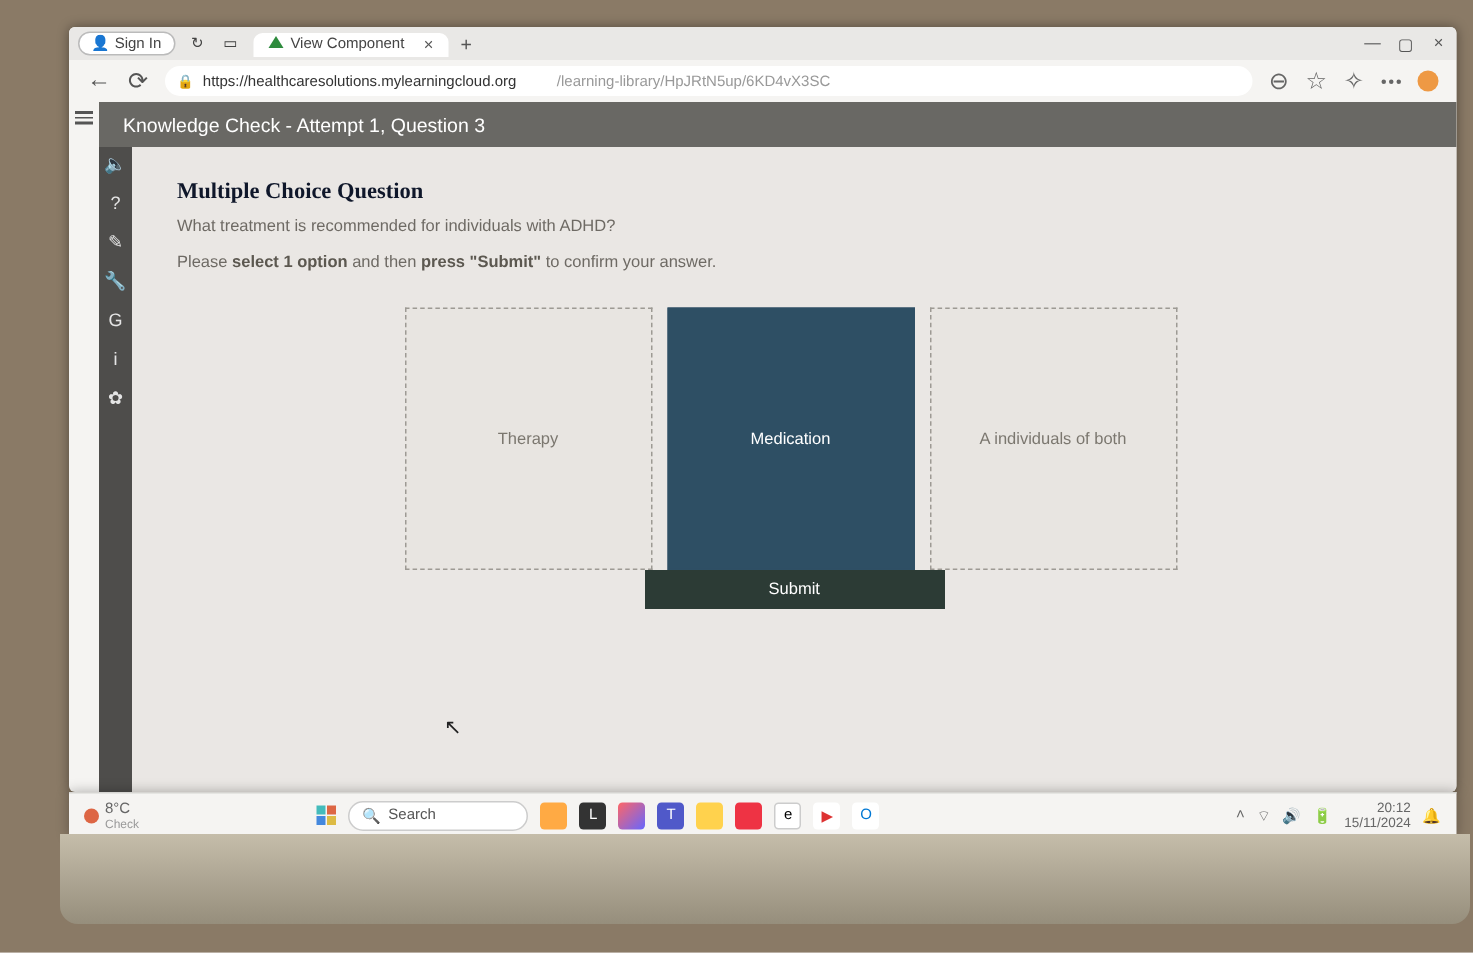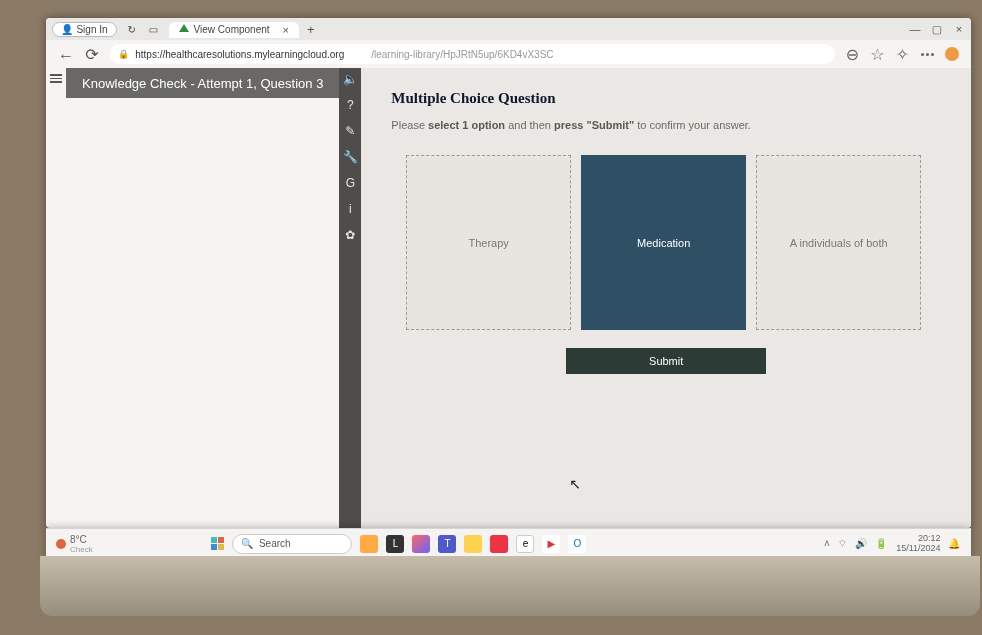--- a/index.html
+++ b/index.html
@@ -30,38 +30,38 @@
 .ab-icon { width:15px; height:15px; color:#666; display:flex; align-items:center; justify-content:center; cursor:pointer; }
 .dots { display:flex; gap:2px; }
 .dots span { width:3px; height:3px; background:#666; border-radius:50%; }
 .color-dot { width:14px; height:14px; border-radius:50%; background:#e94; }
 
 .content { display:flex; height:calc(100% - 50px); }
 .hamb { width:20px; padding-top:6px; display:flex; flex-direction:column; align-items:center; gap:10px; }
 .hamb-lines { display:flex; flex-direction:column; gap:2px; cursor:pointer; }
 .hamb-lines span { width:12px; height:1.5px; background:#555; }
 
-.page { flex:1; display:flex; flex-direction:row;border-radius:15px; }
+.page { flex:1; display:flex; flex-direction:column;border-radius:15px; }
 .pg-header { height:30px; background:#696864; color:#fff; display:flex; align-items:center; padding:0 16px; font-size:13px; }
 
 .pg-body { flex:1; background:#eae7e4; display:flex; position:relative; }
 .toolstrip { width:22px; background:#4e4d4b; display:flex; flex-direction:column; align-items:center; padding-top:4px; gap:12px; color:#e5e5e5; font-size:12px; }
 .tool { cursor:pointer; }
 
 .qarea { flex:1; padding:22px 30px 16px 30px; }
 .q-title { font-size:15px; color:#0f172a; font-weight:600;font-family:Liberation Serif, serif; }
 .q-prompt { font-size:11px; color:#6e6a64; margin-top:8px; }
 .q-instr { font-size:11px; color:#6e6a64; margin-top:12px; }
 .q-instr b { color:#5c5850; }
 
 .options { display:flex; gap:10px; margin:24px auto 0 auto; width: 520px; }
 .opt { width:165px; height:175px; border:1px dashed #9d9a94; display:flex; align-items:center; justify-content:center; font-size:11px; color:#7b776f; cursor:pointer; background:#e8e5e1; text-align:center; padding:0 8px; }
 .opt.selected { background:#2e4f64; color:#fff; border:1px solid #2e4f64; }
 
-.submit-row { display:flex; justify-content:center; margin-top:18px;text-align:right; }
+.submit-row { display:flex; justify-content:center; margin-top:0;text-align:right; }
 .submit-btn { width:200px; height:26px; background:#2c3b35; color:#fff; font-size:11px; display:flex; align-items:center; justify-content:center; cursor:pointer; }
 
 .cursor-arrow { position:absolute; left:230px; bottom:36px; font-size:14px; color:#222; }
 
 .watermark { position:absolute; right:18px; bottom:40px; text-align:left; color:rgba(100,100,100,0.4); }
 .wm-t { font-size:12px; }
 .wm-s { font-size:9px; }
 
 .taskbar { position:absolute; left:46px; top:528px; width:925px; height:30px; background:#f5f4f2; border-top:1px solid #d6d5d2; display:flex; align-items:center; padding:0 10px; font-size:10px; box-shadow: 0 0 8px rgba(0,0,0,0.3); }
 .weather { display:flex; align-items:center; gap:4px; color:#666; }
@@ -143,20 +143,21 @@
           <span class="tool">?</span>
           <span class="tool">✎</span>
           <span class="tool">🔧</span>
           <span class="tool">G</span>
           <span class="tool">i</span>
           <span class="tool">✿</span>
         </div>
 
         <div class="qarea">
           <div class="q-title">Multiple Choice Question</div>
+          <div class="q-prompt">What treatment is recommended for individuals with ADHD?</div>
           <div class="q-instr">
             <span>Please </span><b>select 1 option</b><span> and then </span><b>press "Submit"</b><span> to confirm your answer.</span>
           </div>
 
           <div class="options">
             <div class="opt">
               <span>Therapy</span>
             </div>
             <div class="opt selected">
               <span>Medication</span>

